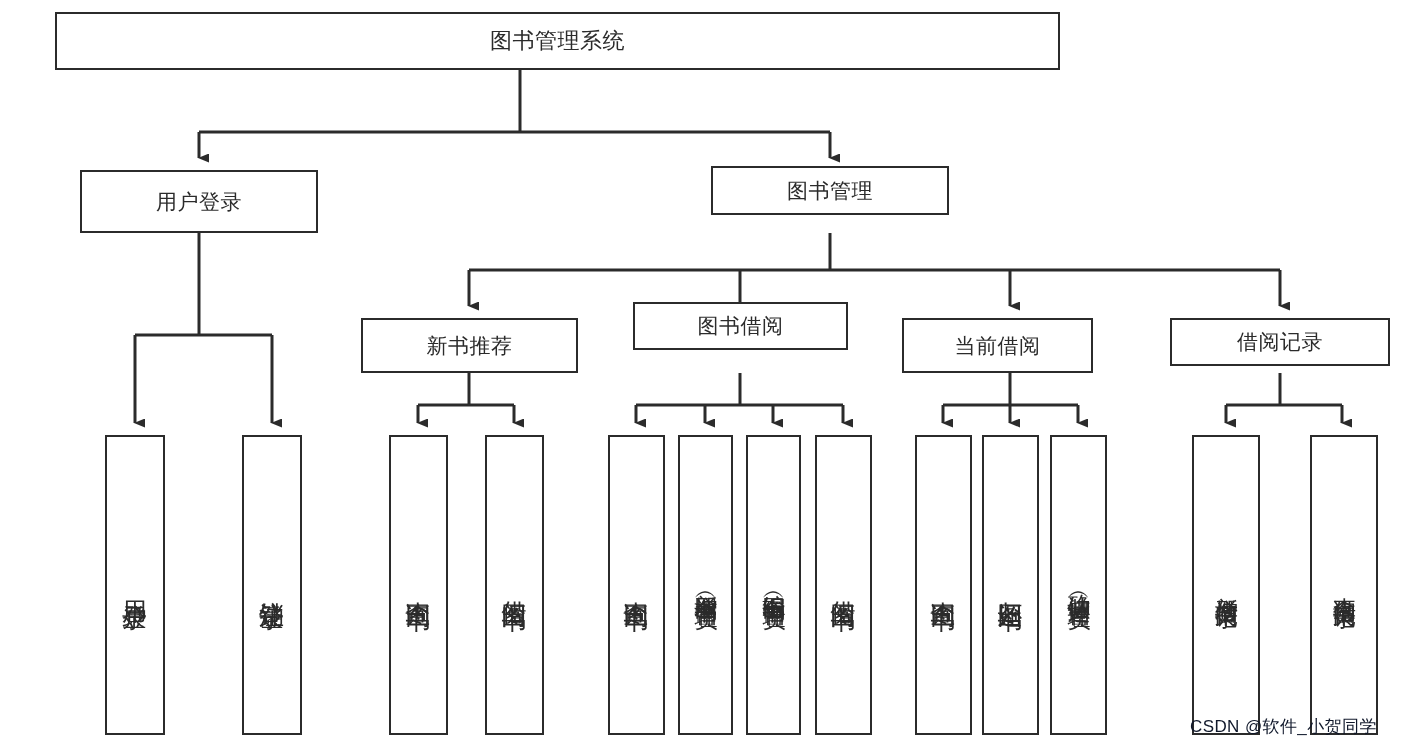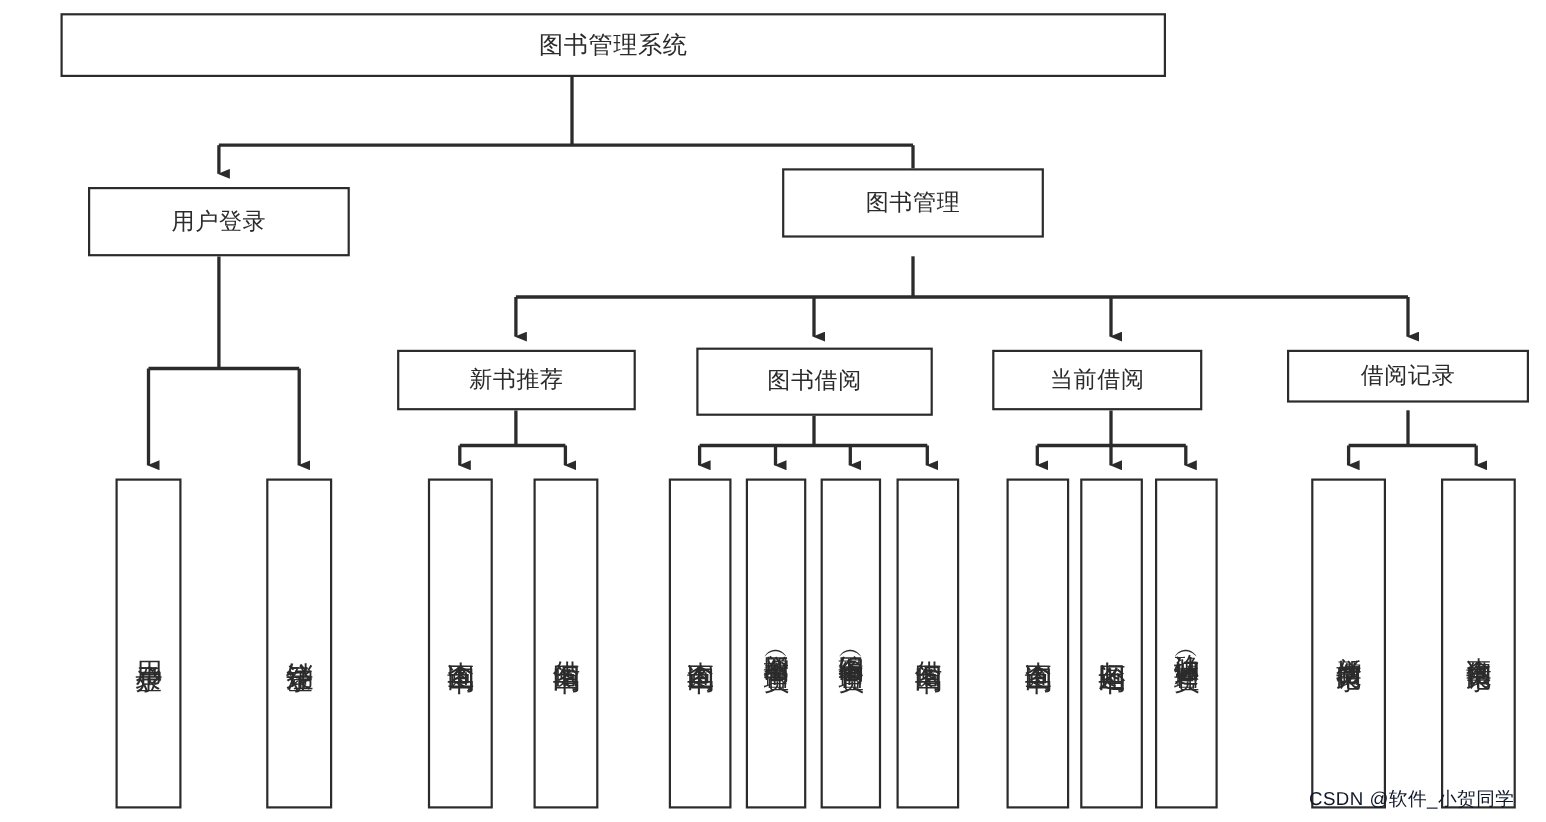--- a/index.html
+++ b/index.html
@@ -127,28 +127,28 @@
     </g>
   </svg>
 
   <div class="node root horiz" style="left:18px; top:12px; width:1005px; height:58px;margin-left:37px;">
     <span class="label">图书管理系统</span>
   </div>
 
   <div class="node horiz" style="left:80px; top:170px; width:238px; height:63px;">
     <span class="label">用户登录</span>
   </div>
-  <div class="node horiz" style="left:711px; top:153px; width:238px; height:63px;">
+  <div class="node horiz" style="left:711px; top:166px; width:238px; height:49px;">
     <span class="label">图书管理</span>
   </div>
 
   <div class="node horiz" style="left:361px; top:318px; width:217px; height:55px;">
     <span class="label">新书推荐</span>
   </div>
-  <div class="node horiz" style="left:633px; top:316px; width:215px; height:62px;">
+  <div class="node horiz" style="left:633px; top:302px; width:215px; height:48px;">
     <span class="label">图书借阅</span>
   </div>
   <div class="node horiz" style="left:902px; top:318px; width:191px; height:55px;">
     <span class="label">当前借阅</span>
   </div>
   <div class="node horiz" style="left:1170px; top:318px; width:220px; height:48px;">
     <span class="label">借阅记录</span>
   </div>
 
   <div class="node vert" style="left:105px; top:435px; width:60px; height:300px;">

